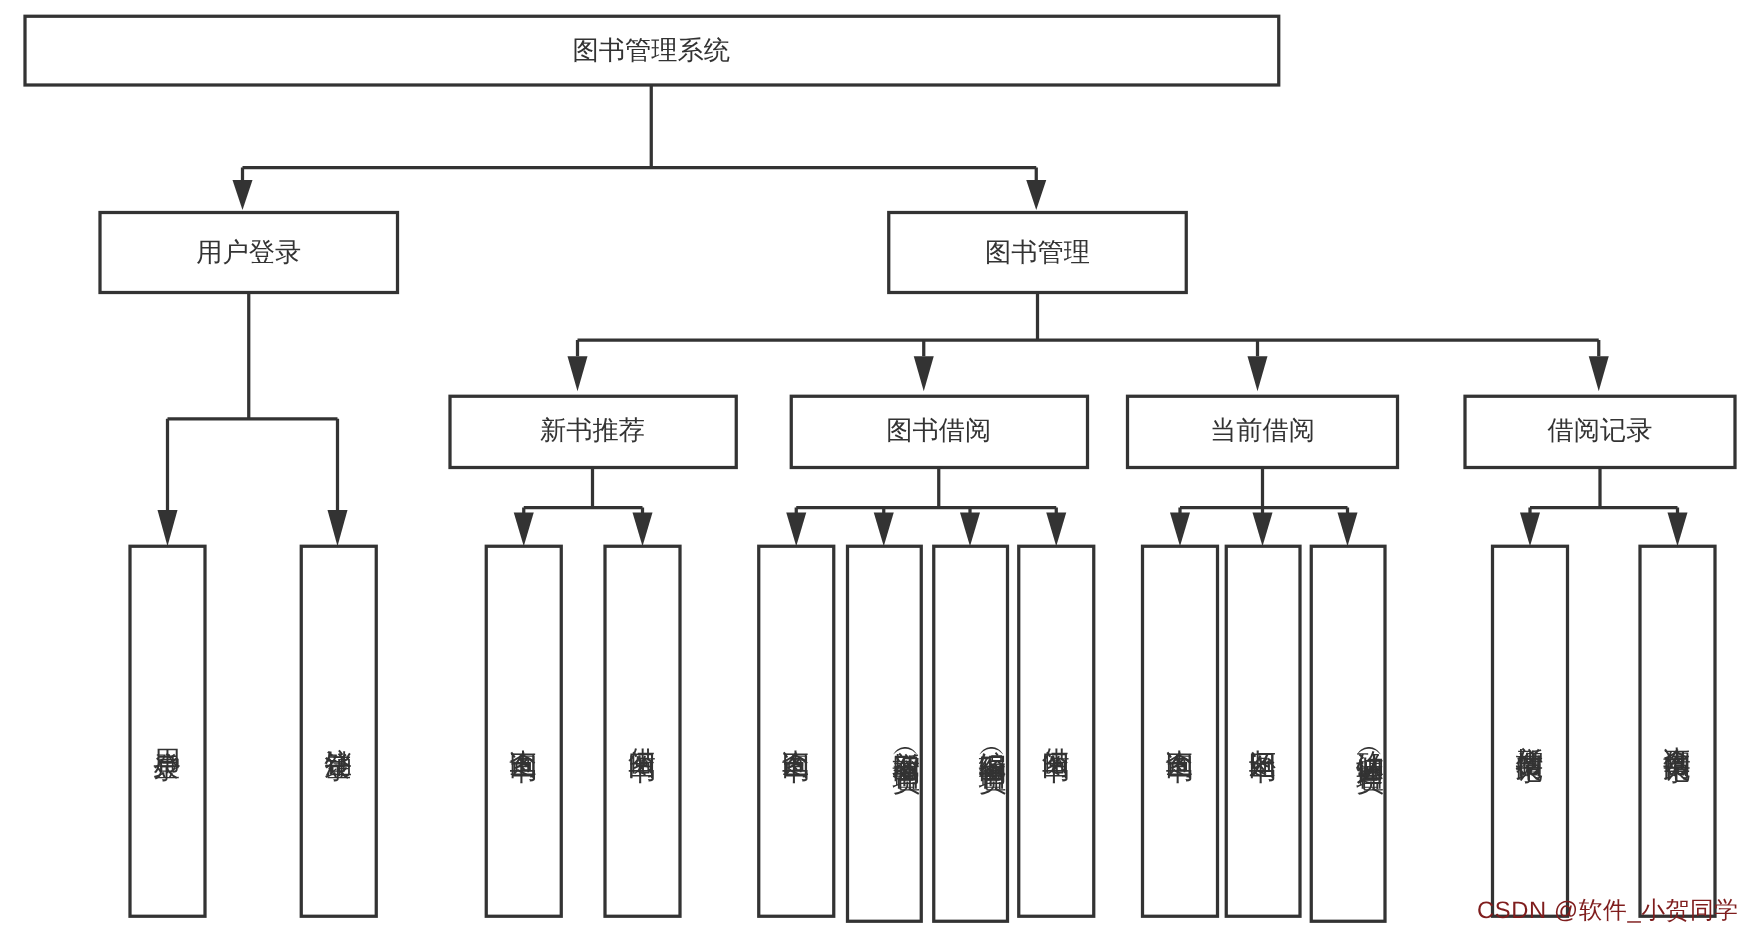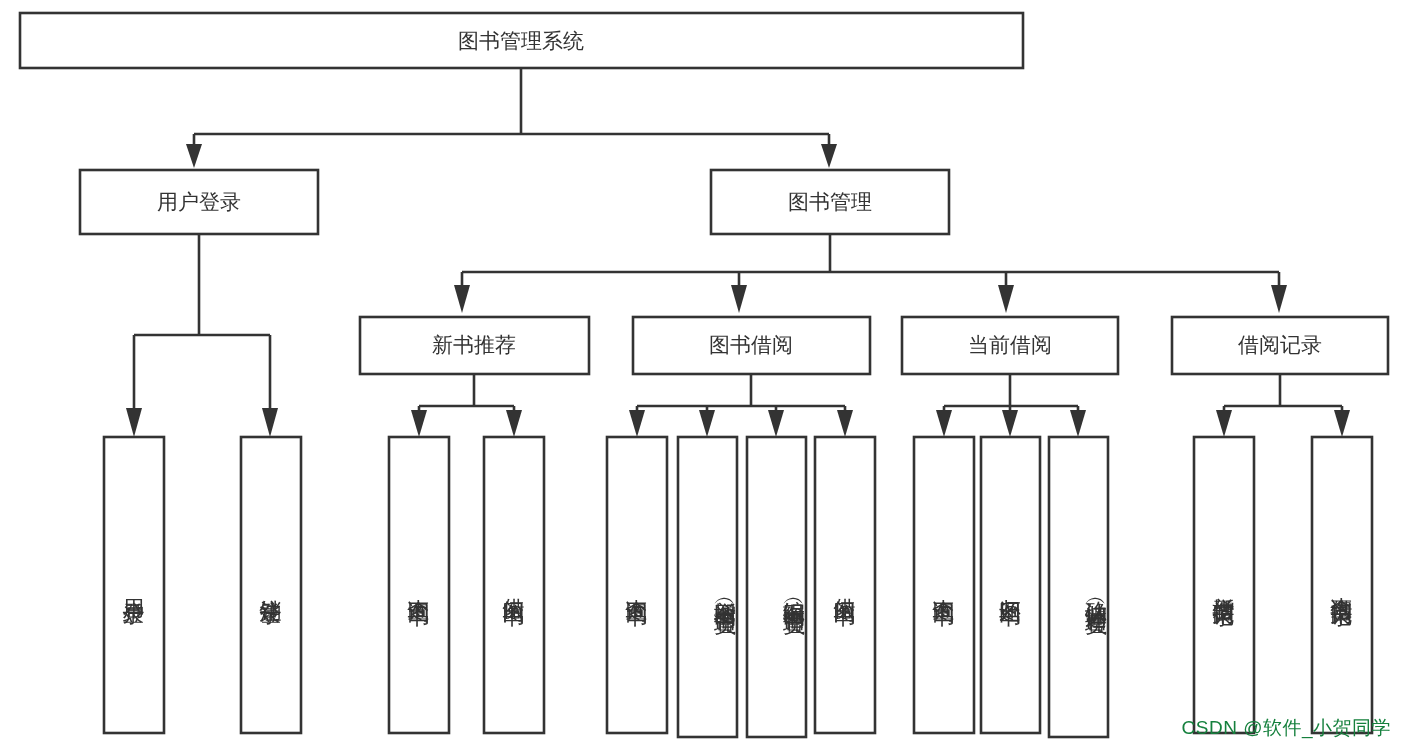--- a/index.html
+++ b/index.html
@@ -57,21 +57,21 @@
     line-height: 1.05;
     letter-spacing: 2px;
     white-space: nowrap;
     text-align: center;
     pointer-events: none;
   }
   .watermark {
     position: absolute;
     right: 14px;
     bottom: 6px;
-    color: #15803d;
+    color: #7f1d1d;
     font-size: 19px;
     font-family: "Liberation Sans", "DejaVu Sans", sans-serif;
     letter-spacing: 0.5px;
     white-space: nowrap;
   }
 </style>
 </head>
 <body>
 
 <div id="stage">

